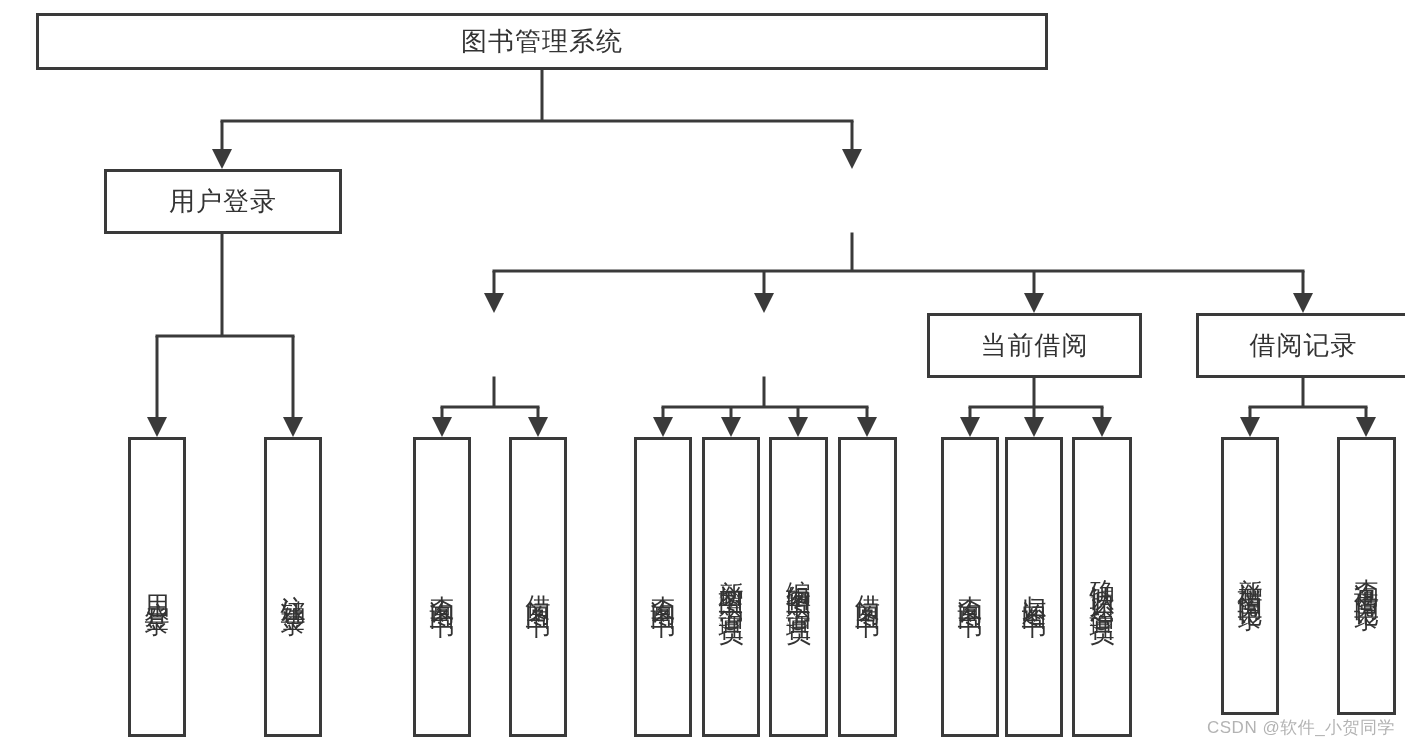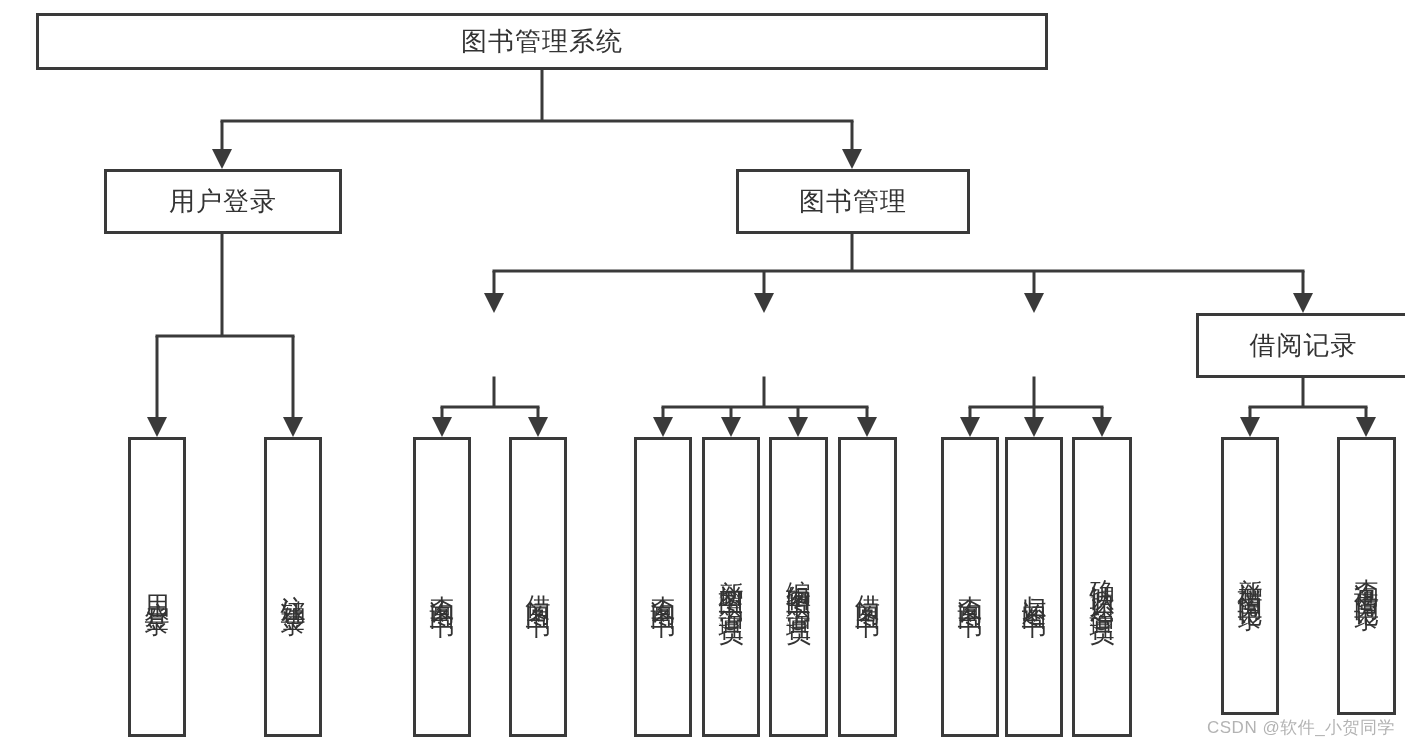--- a/index.html
+++ b/index.html
@@ -59,22 +59,22 @@
       <line x1="1010" y1="407" x2="1010" y2="417"></line>
       <line x1="1078" y1="407" x2="1078" y2="417"></line>
       <line x1="1226" y1="407" x2="1226" y2="417"></line>
       <line x1="1342" y1="407" x2="1342" y2="417"></line>
     </g>
   </svg>
 
   <div class="node" style="left:12px;top:13px;width:1012px;height:57px">图书管理系统</div>
 
   <div class="node" style="left:80px;top:169px;width:238px;height:65px">用户登录</div>
-  <div class="node" style="left:712px;top:169px;width:234px;height:65px">图书管理</div>
 
+  <div class="node" style="left:903px;top:313px;width:215px;height:65px">当前借阅</div>
   <div class="node" style="left:1172px;top:313px;width:215px;height:65px">借阅记录</div>
 
   <div class="node leaf" style="left:104px;top:437px;width:58px;height:300px">用户登录</div>
   <div class="node leaf" style="left:240px;top:437px;width:58px;height:300px">注销登录</div>
 
   <div class="node leaf" style="left:389px;top:437px;width:58px;height:300px">查询图书</div>
   <div class="node leaf" style="left:485px;top:437px;width:58px;height:300px">借阅图书</div>
 
   <div class="node leaf" style="left:610px;top:437px;width:58px;height:300px">查询图书</div>
   <div class="node leaf" style="left:678px;top:437px;width:58px;height:300px">新增图书（管理员）</div>

